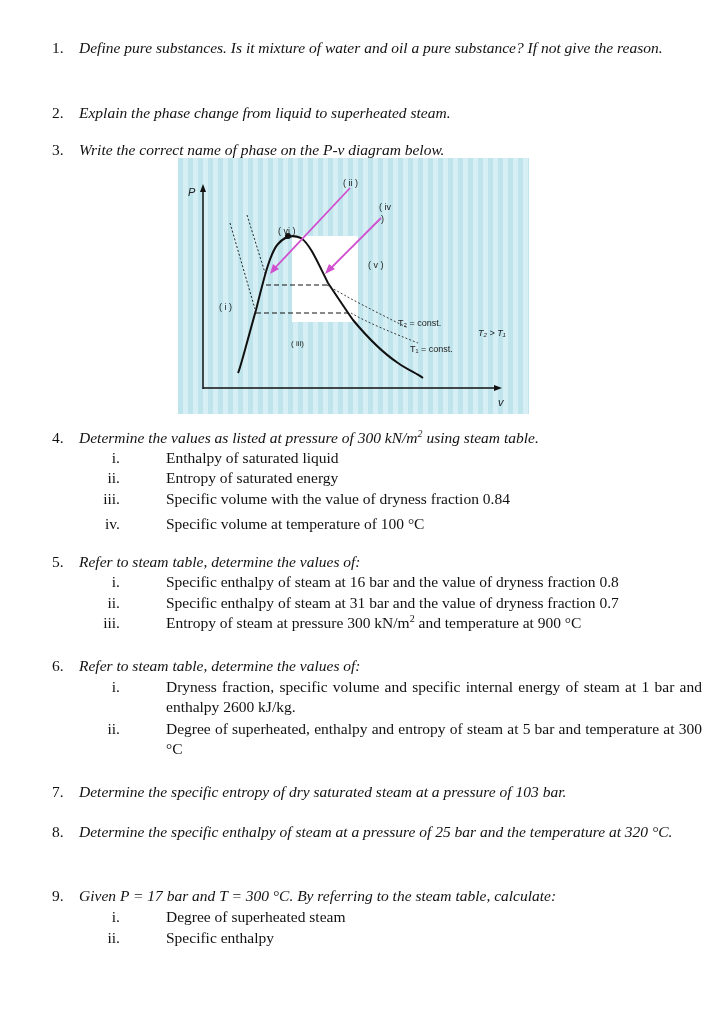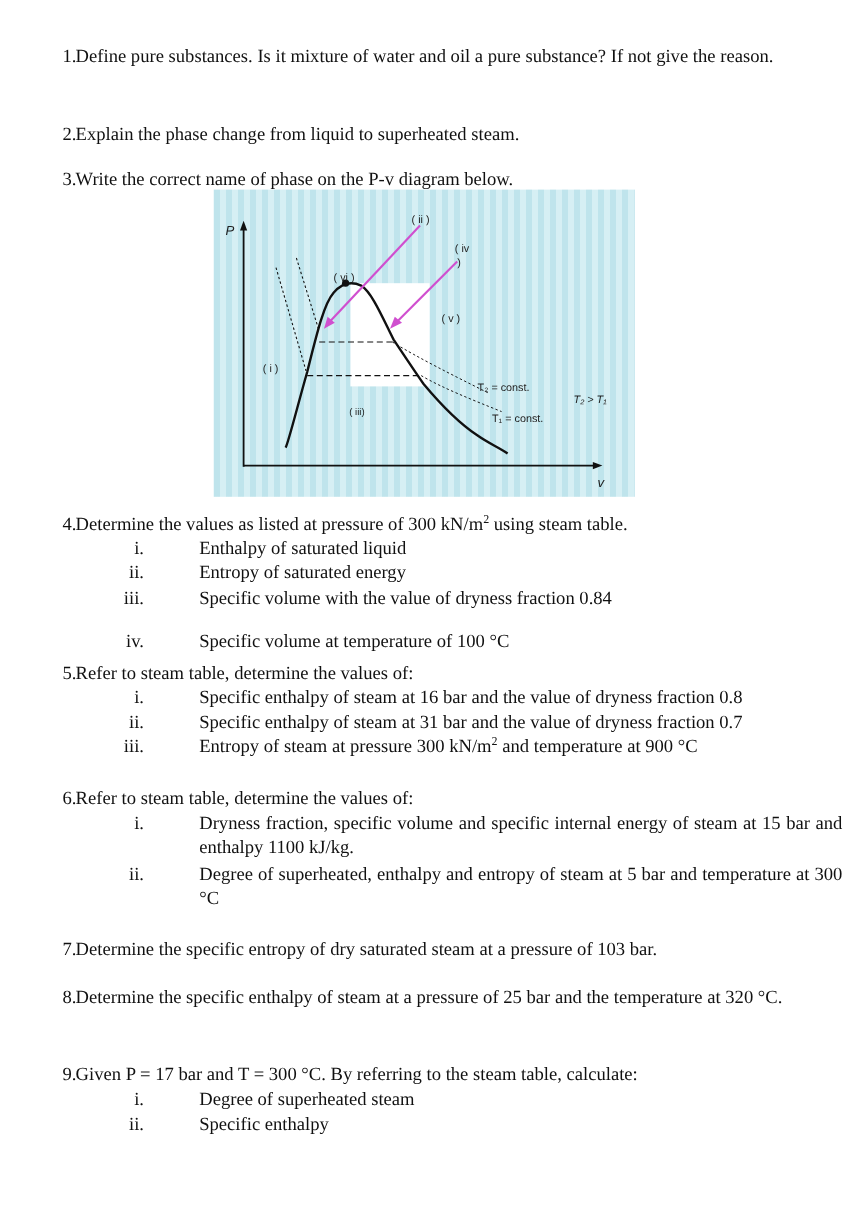--- a/index.html
+++ b/index.html
@@ -1,20 +1,20 @@
 <!DOCTYPE html>
 <html><head>
 <meta charset="utf-8">
 <style>
   html, body { margin: 0; padding: 0; background: #ffffff; }
   body { width: 720px; height: 1018px; position: relative; overflow: hidden;
          font-family: "Liberation Serif", "DejaVu Serif", serif; color: #111; font-size: 15.5px; }
   .q { position: absolute; left: 52px; width: 650px; line-height: 20px; }
   .q .num { position: absolute; left: 0; top: 0; }
-  .q .txt { margin-left: 11px; text-align: justify; }
+  .q .txt { margin-left: 27px; text-align: justify; font-style: italic; }
   .sub { position: absolute; left: 80px; width: 622px; line-height: 20px; }
   .sub .rn { position: absolute; left: 0; width: 40px; text-align: right; }
   .sub .st { margin-left: 86px; text-align: justify; }
   sup { font-size: 10px; line-height: 0; }
   .diagram { position: absolute; left: 178px; top: 158px; width: 351px; height: 256px;
      background: repeating-linear-gradient(90deg, #bfe4ec 0px, #bfe4ec 5px, #d6eff4 5px, #d6eff4 10px); }
   .diagram svg { position: absolute; left: 0; top: 0; }
 </style>
 </head>
 <body>
@@ -86,21 +86,21 @@
     <div class="st">Enthalpy of saturated liquid</div>
   </div>
 <div class="sub" style="top:468px;">
     <span class="rn">ii.</span>
     <div class="st">Entropy of saturated energy</div>
   </div>
 <div class="sub" style="top:489px;">
     <span class="rn">iii.</span>
     <div class="st">Specific volume with the value of dryness fraction 0.84</div>
   </div>
-<div class="sub" style="top:525px;">
+<div class="sub" style="top:514px;">
     <span class="rn">iv.</span>
     <div class="st">Specific volume at temperature of 100 °C</div>
   </div>
 
 <div class="q" style="top:552px;">
   <span class="num">5.</span>
   <div class="txt">Refer to steam table, determine the values of:</div>
 </div>
 <div class="sub" style="top:572px;">
     <span class="rn">i.</span>
@@ -114,21 +114,21 @@
     <span class="rn">iii.</span>
     <div class="st"><span>Entropy of steam at pressure 300 kN/m</span><sup>2</sup><span> and temperature at 900 °C</span></div>
   </div>
 
 <div class="q" style="top:656px;">
   <span class="num">6.</span>
   <div class="txt">Refer to steam table, determine the values of:</div>
 </div>
 <div class="sub" style="top:677px;">
     <span class="rn">i.</span>
-    <div class="st">Dryness fraction, specific volume and specific internal energy of steam at 15 bar and enthalpy 1100 kJ/kg.</div>
+    <div class="st">Dryness fraction, specific volume and specific internal energy of steam at 1 bar and enthalpy 2600 kJ/kg.</div>
   </div>
 <div class="sub" style="top:719px;">
     <span class="rn">ii.</span>
     <div class="st">Degree of superheated, enthalpy and entropy of steam at 5 bar and temperature at 300 °C</div>
   </div>
 
 <div class="q" style="top:782px;">
   <span class="num">7.</span>
   <div class="txt">Determine the specific entropy of dry saturated steam at a pressure of 103 bar.</div>
 </div>

